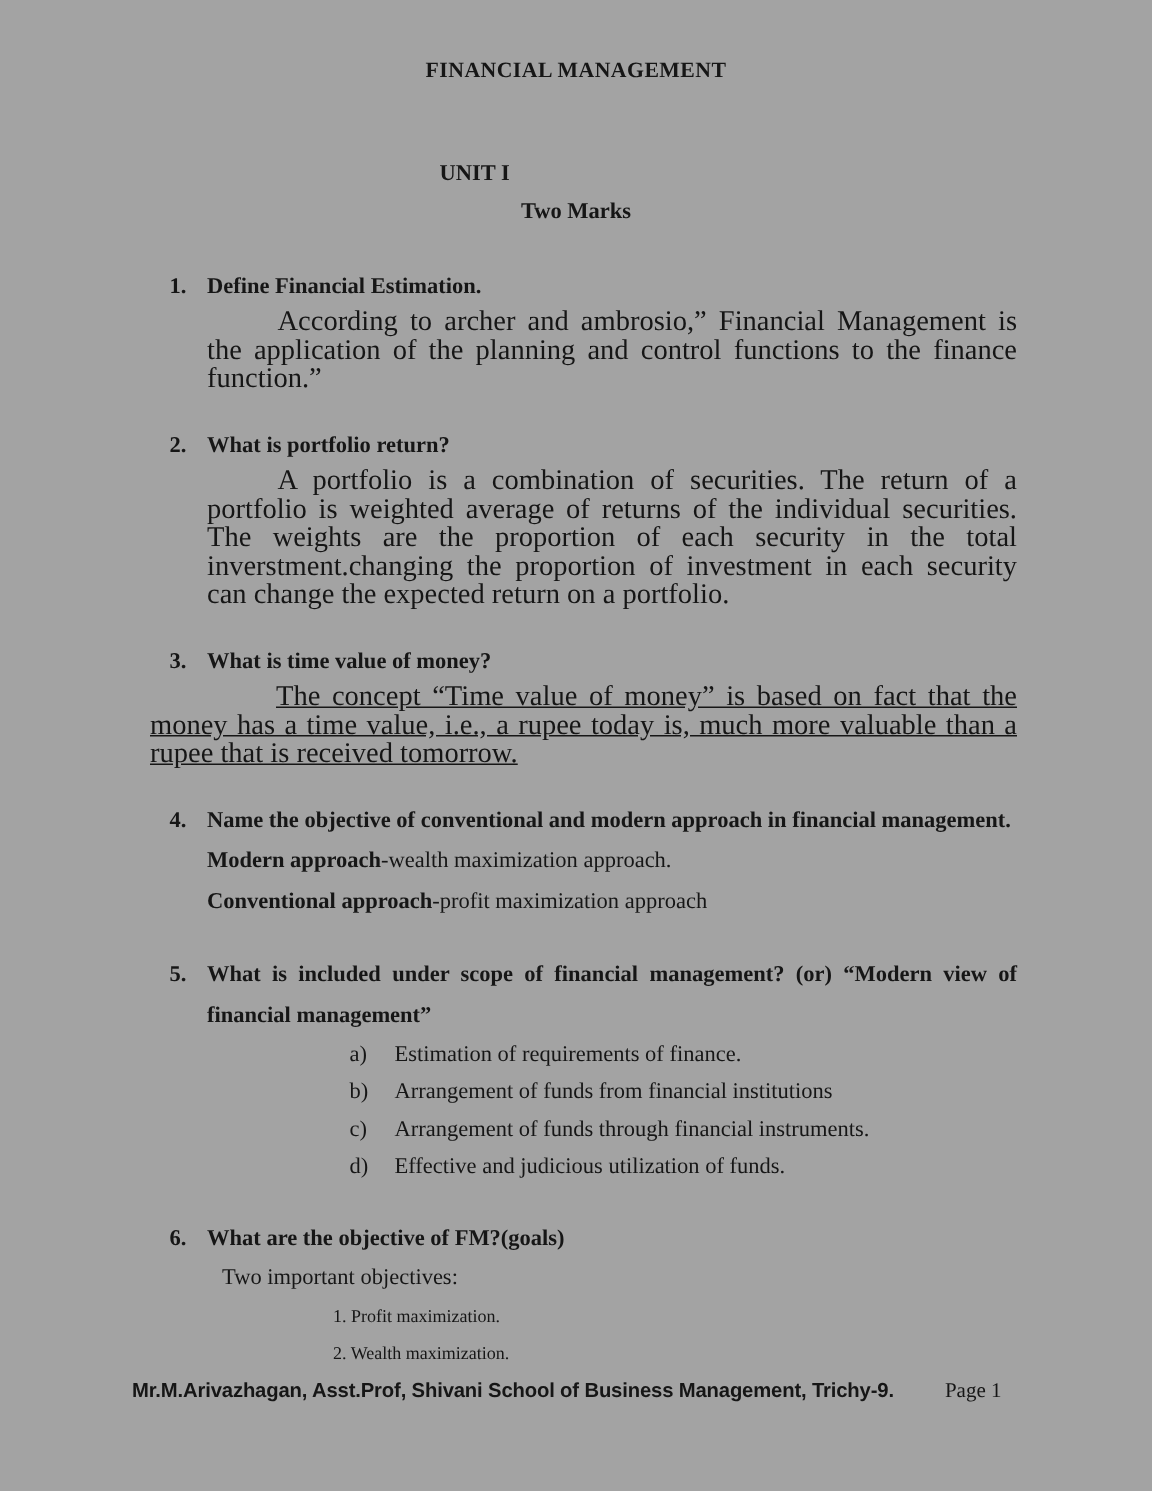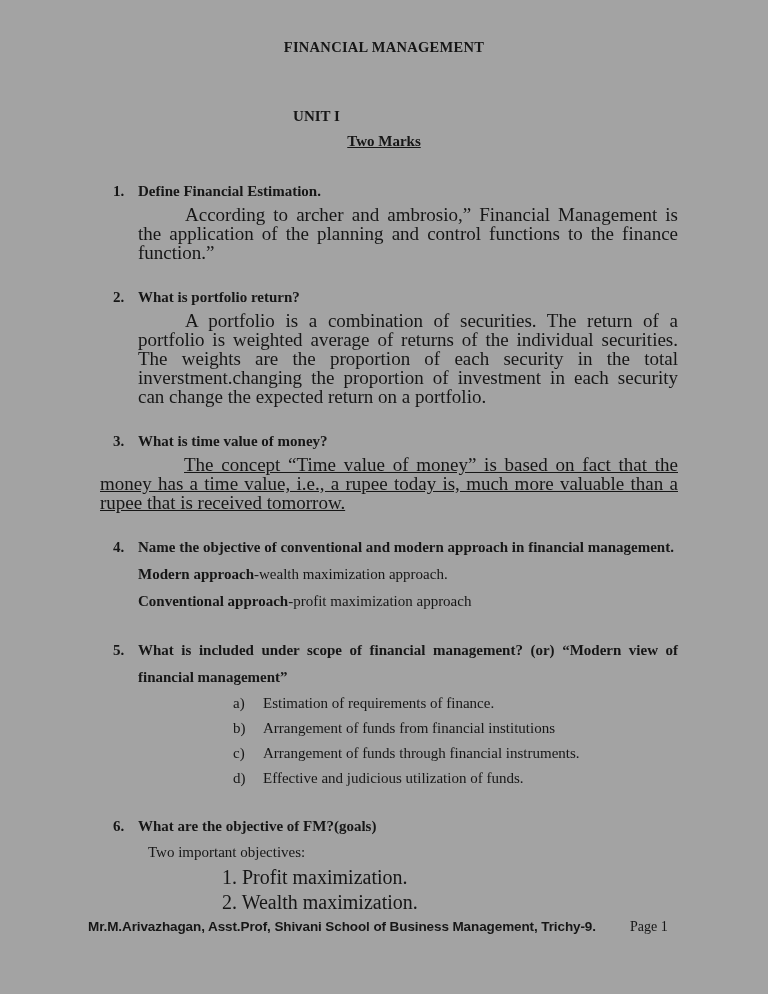--- a/index.html
+++ b/index.html
@@ -44,21 +44,20 @@
     font-weight: bold;
   }
   .subunit-heading {
     position: absolute;
     top: 133px;
     left: 0;
     width: 768px;
     text-align: center;
     font-size: 15px;
     font-weight: bold;
-    text-decoration: underline;
   }
 
   
   .content {
     position: absolute;
     top: 178px;
     left: 88px;
     width: 590px;
   }
 
@@ -136,21 +135,21 @@
     line-height: 25px;
   }
   
   .num-list {
     margin: 0;
     padding: 0;
     list-style: none;
   }
   .num-list li {
     margin-left: 134px;
-    font-size: 20px;
+    font-size: 12px;
     line-height: 25px;
   }
   .gap-lg { height: 22px; }
 
   
   .footer {
     position: absolute;
     left: 88px;
     top: 919px;
     width: 600px;

